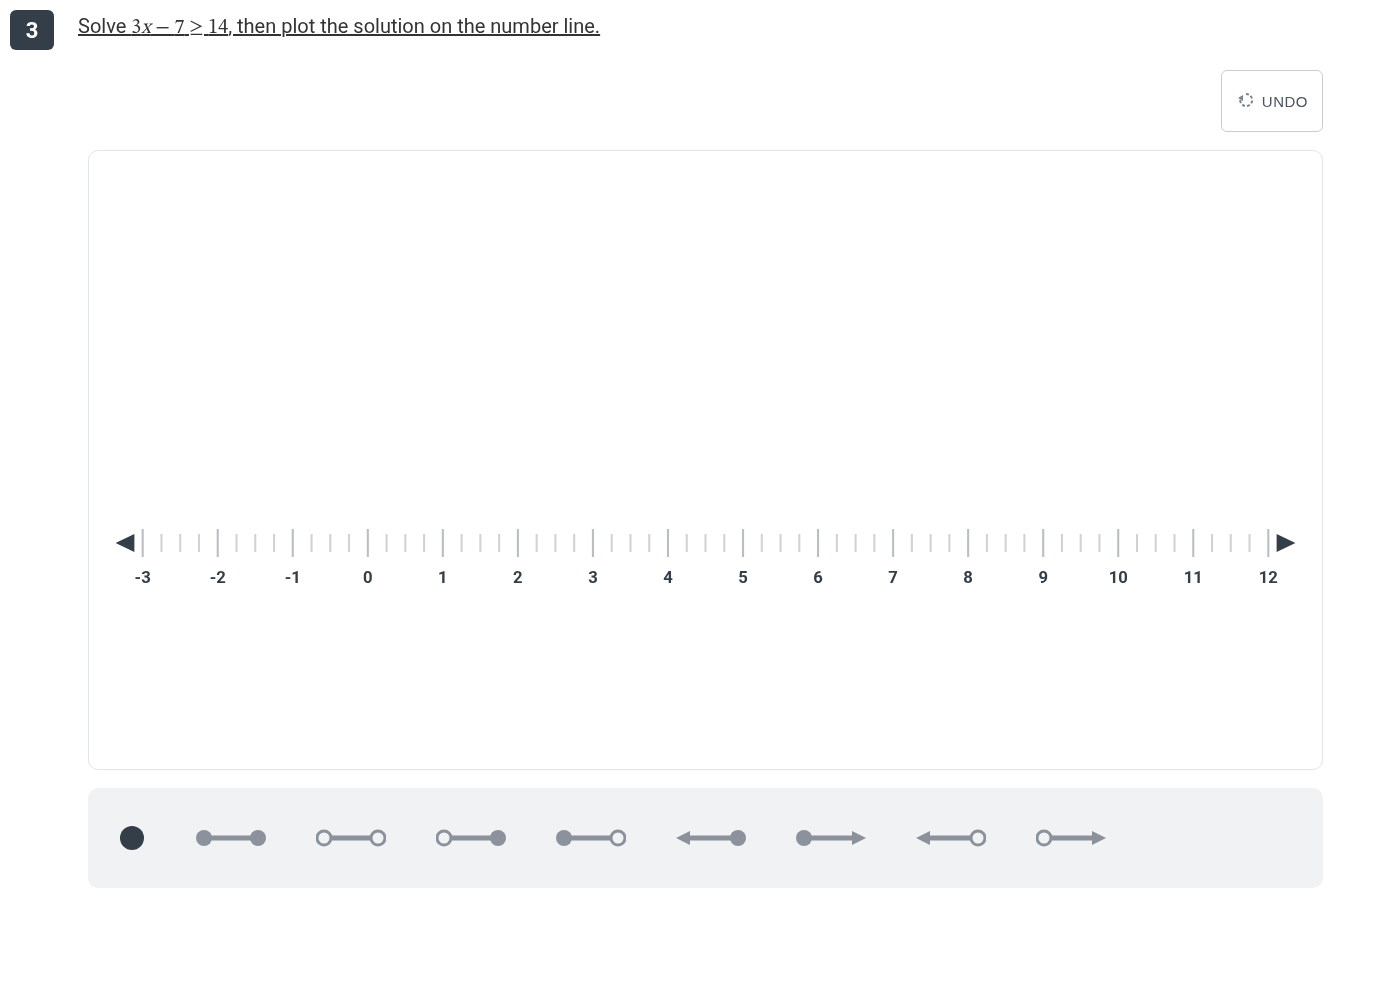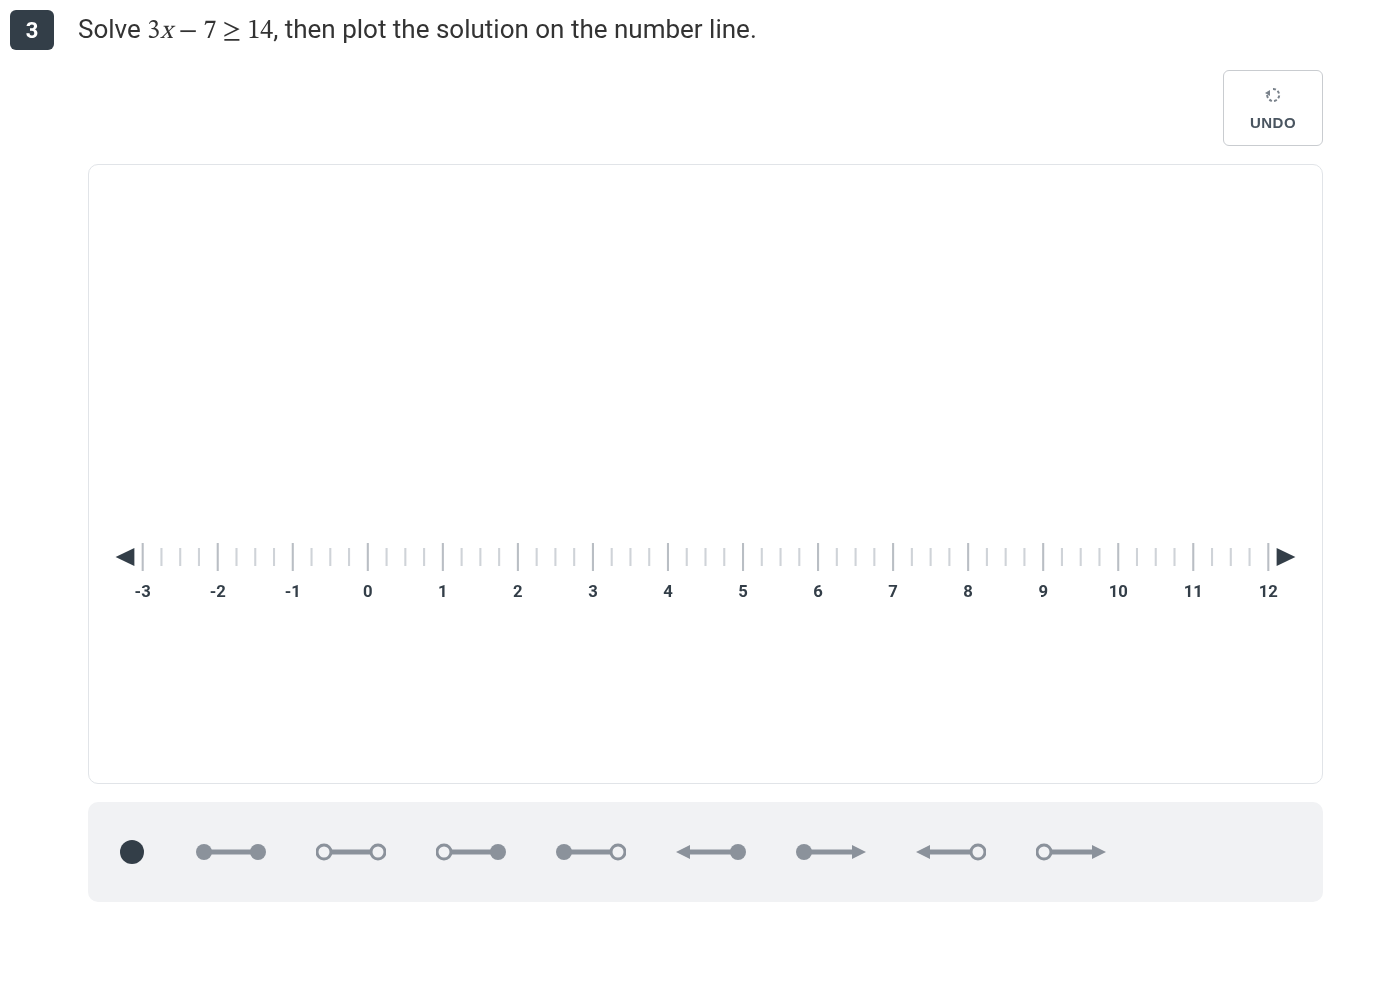--- a/index.html
+++ b/index.html
@@ -22,51 +22,51 @@
     font-size: 22px;
     width: 44px;
     height: 40px;
     border-radius: 6px;
     display: flex;
     align-items: center;
     justify-content: center;
     flex-shrink: 0;
   }
   .qtext {
-    font-size: 26px;
+    font-size: 20px;
     color: #333;
     padding-top: 4px;
+    text-decoration: underline;
   }
   .math { font-family: "Cambria Math", "STIX Two Math", "Times New Roman", serif; }
   .math-it { font-style: italic; }
 
   .content-col {
     margin-left: 78px;
   }
 
   .toolbar {
     display: flex;
     justify-content: flex-end;
     gap: 18px;
     margin-bottom: 18px;
   }
   .tbtn {
     border: 1px solid #c9ccd0;
     border-radius: 6px;
     background: #fff;
     min-width: 100px;
-    height: 76px;
-    display: flex;
-    flex-direction: column;
+    height: 62px;
+    display: flex;
     align-items: center;
     justify-content: center;
     gap: 6px;
     cursor: pointer;
     color: #4a5560;
-    font-weight: 700;
+    font-weight: 400;
     font-size: 15px;
     letter-spacing: 0.5px;
     padding: 0 14px;
   }
   .tbtn .ticon { color: #7a828b; }
 
   .canvas {
     border: 1px solid #e1e4e8;
     border-radius: 10px;
     background: #fff;

